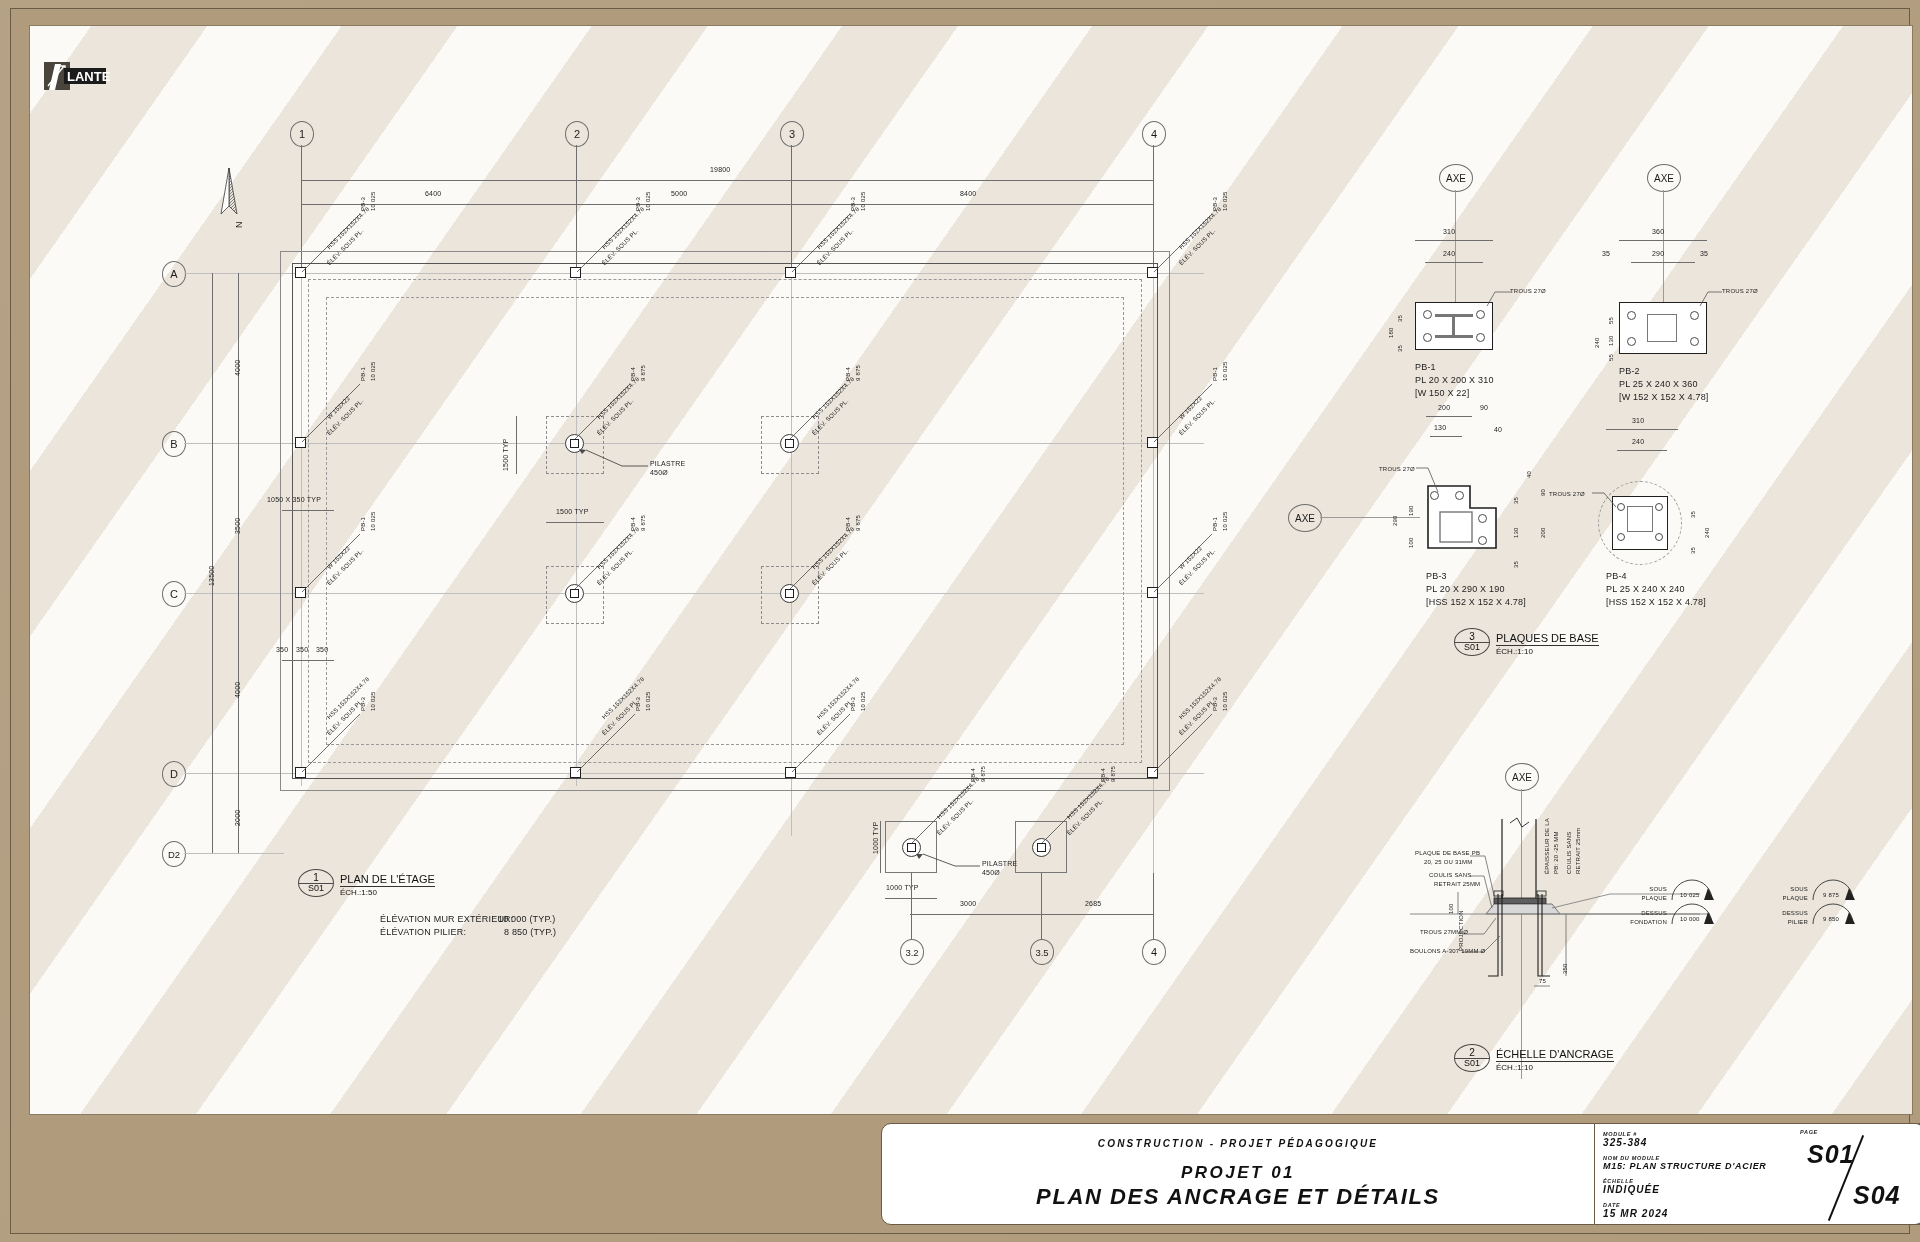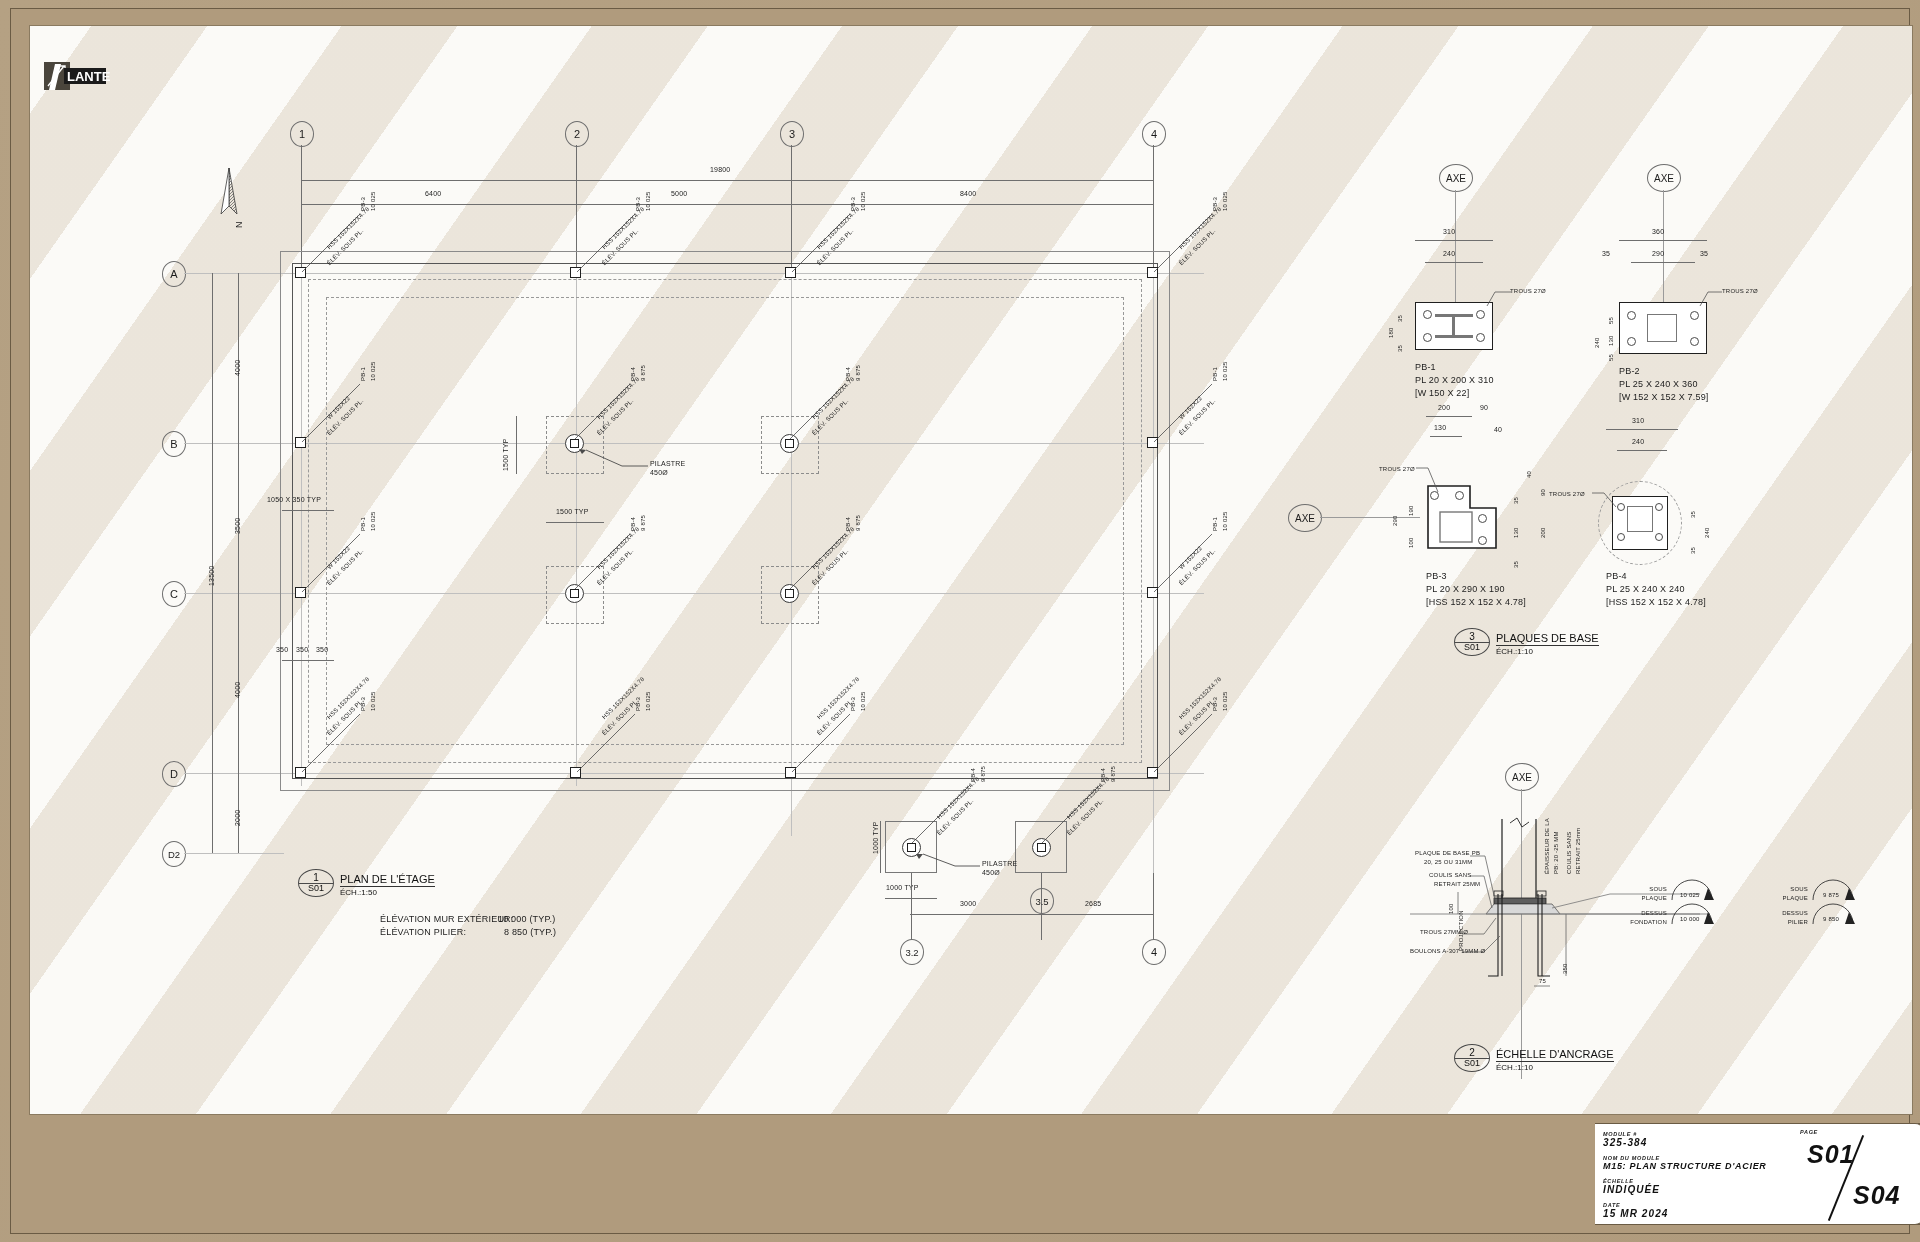--- a/index.html
+++ b/index.html
@@ -381,21 +381,21 @@
     <div class="ln h" style="left:855px;top:872px;width:52px;"></div>
 
     <div class="ln h" style="left:880px;top:888px;width:243px;"></div>
     <div class="txt t7" style="left:930px;top:874px;">3000</div>
     <div class="txt t7" style="left:1055px;top:874px;">2685</div>
 
     <div class="ln v" style="left:881px;top:847px;height:67px;"></div>
     <div class="ln v" style="left:1011px;top:847px;height:67px;"></div>
     <div class="ln v" style="left:1123px;top:847px;height:67px;"></div>
     <div class="bubble sm" style="left:870px;top:913px;">3.2</div>
-    <div class="bubble sm" style="left:1000px;top:862px;">3.5</div>
+    <div class="bubble sm" style="left:1000px;top:913px;">3.5</div>
     <div class="bubble" style="left:1112px;top:913px;">4</div>
 
     <div class="callout" style="left:268px;top:843px;">
       <div class="tag">
         <div class="n">1</div>
         <div class="sh">S01</div>
       </div>
       <div class="ctxt">
         <div class="ctitle">PLAN DE L'ÉTAGE</div>
         <div class="cscale">ÉCH.:1:50</div>
@@ -451,21 +451,21 @@
     <div class="txt t6 rot90" style="left:1578px;top:298px;">55</div>
     <div class="txt t6 rot90" style="left:1578px;top:320px;">130</div>
     <div class="txt t6 rot90" style="left:1578px;top:335px;">55</div>
     <div class="txt t6 rot90" style="left:1564px;top:322px;">240</div>
     <div class="txt t6" style="left:1692px;top:262px;">TROUS 27Ø</div>
     <svg style="position:absolute;left:1668px;top:262px;width:28px;height:26px;">
           <path d="M24 4 L10 4 L2 18" stroke="#555" stroke-width=".8" fill="none"></path>
         </svg>
     <div class="txt t9" style="left:1589px;top:340px;">PB-2</div>
     <div class="txt t9" style="left:1589px;top:353px;">PL 25 X 240 X 360</div>
-    <div class="txt t9" style="left:1589px;top:366px;">[W 152 X 152 X 7.59]</div>
+    <div class="txt t9" style="left:1589px;top:366px;">[W 152 X 152 X 4.78]</div>
 
     <div class="bubble" style="left:1258px;top:478px;width:32px;height:26px;font-size:10px;">AXE</div>
     <div class="ln h" style="left:1290px;top:491px;width:100px;background:#9a9a9a;"></div>
     <svg style="position:absolute;left:1396px;top:458px;width:72px;height:66px;">
       <path d="M2 2 L44 2 L44 24 L70 24 L70 64 L2 64 Z" fill="#fff" stroke="#1f1f1f" stroke-width="1.6"></path>
       <rect x="14" y="28" width="32" height="30" fill="none" stroke="#777" stroke-width="1.4"></rect>
     </svg>
     <div class="circ" style="left:1400px;top:465px;width:9px;height:9px;"></div>
     <div class="circ" style="left:1425px;top:465px;width:9px;height:9px;"></div>
     <div class="circ" style="left:1448px;top:488px;width:9px;height:9px;"></div>
@@ -623,20 +623,25 @@
         <div class="ctitle">ÉCHELLE D'ANCRAGE</div>
         <div class="cscale">ÉCH.:1:10</div>
       </div>
     </div>
 
   </div>
 
   <div id="titleblock">
 
 
+    <div id="tb-mid">
+      <div id="tb-sub">CONSTRUCTION - PROJET PÉDAGOGIQUE</div>
+      <div id="tb-proj">PROJET 01</div>
+      <div id="tb-title">PLAN DES ANCRAGE ET DÉTAILS</div>
+    </div>
 
     <div id="tb-meta">
       <div class="meta-col c2">
         <div class="meta-lbl">MODULE #</div>
         <div class="meta-val">325-384</div>
         <div class="meta-lbl">NOM DU MODULE</div>
         <div class="meta-val sm">M15: PLAN STRUCTURE D'ACIER</div>
         <div class="meta-lbl">ÉCHELLE</div>
         <div class="meta-val">INDIQUÉE</div>
         <div class="meta-lbl">DATE</div>

